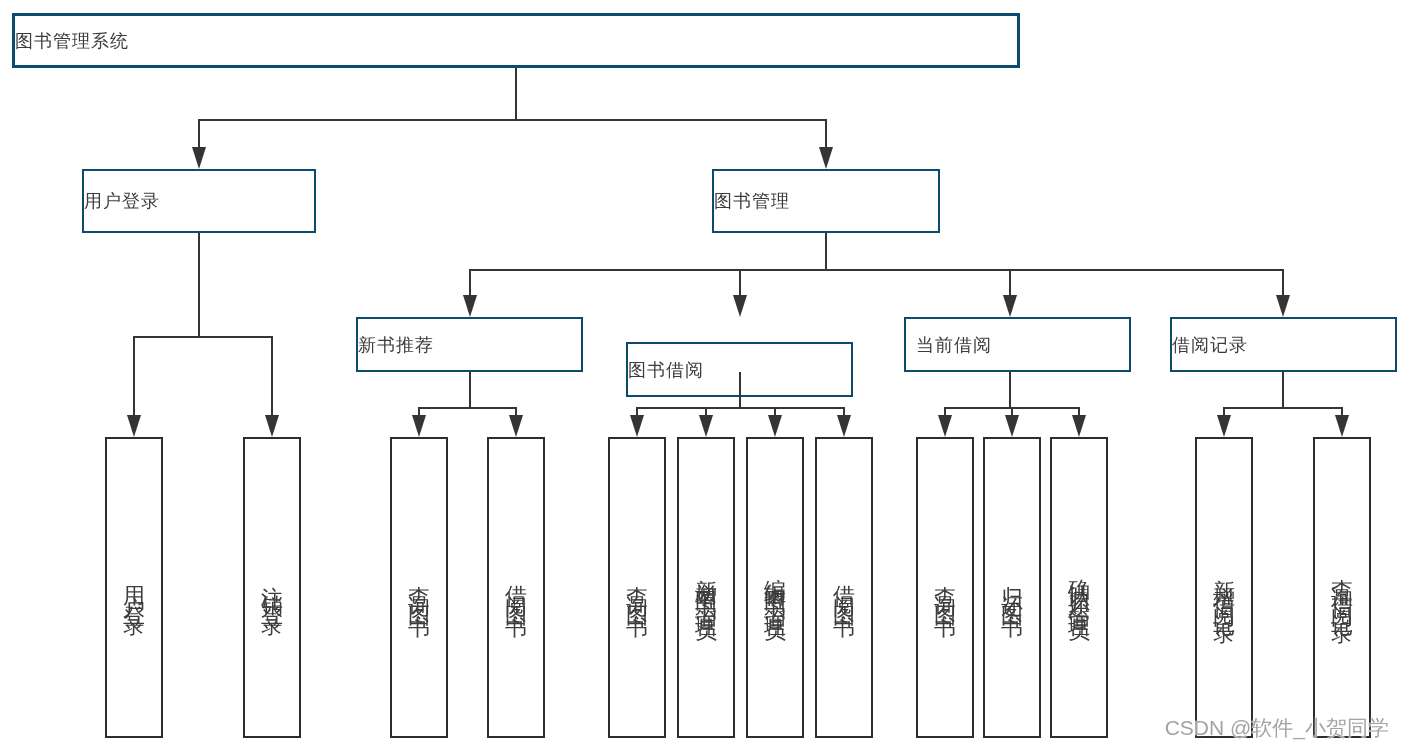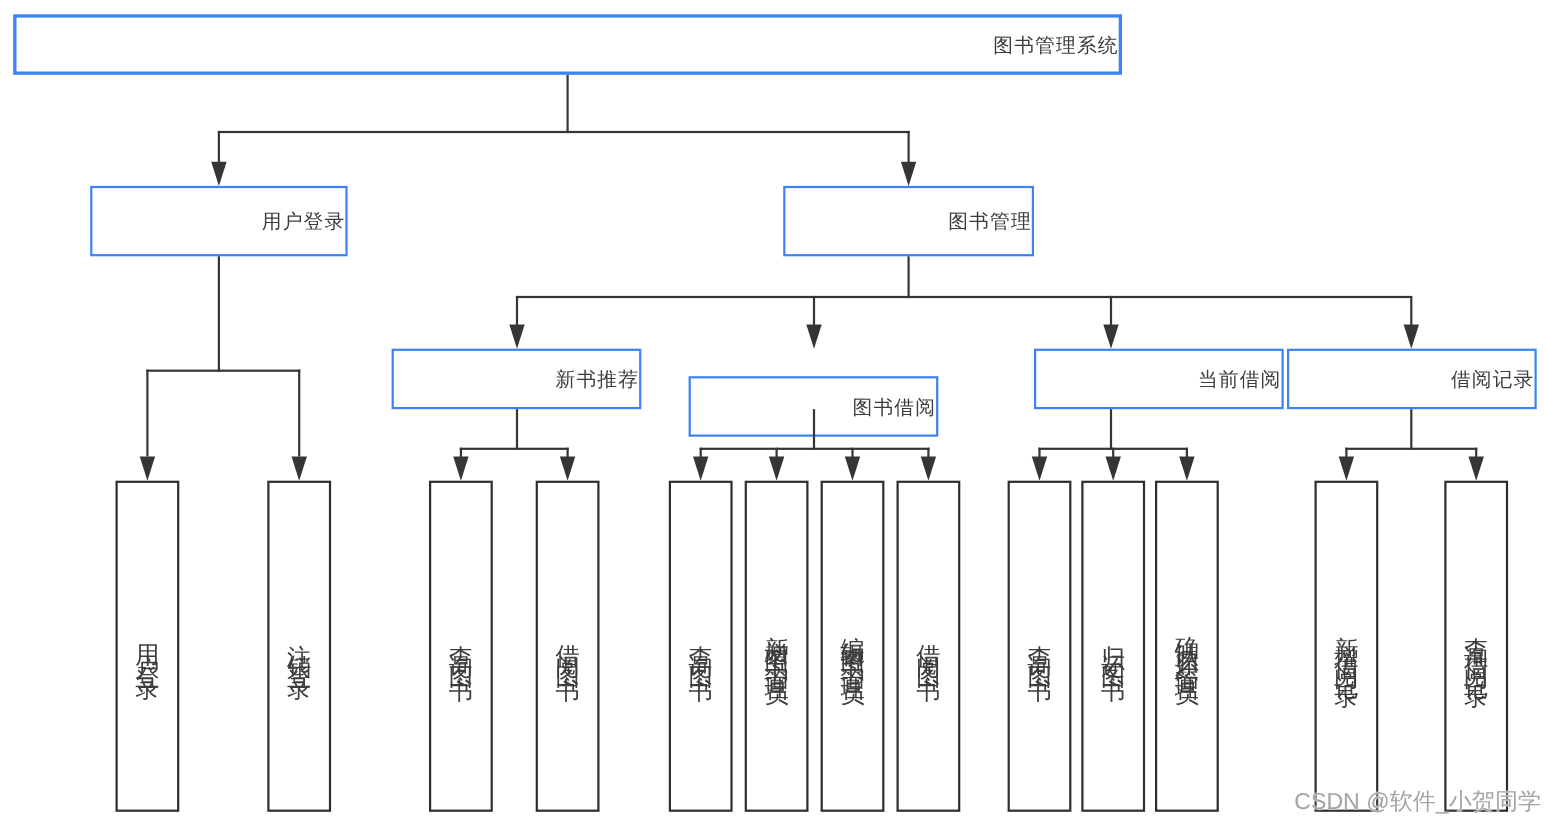--- a/index.html
+++ b/index.html
@@ -3,22 +3,22 @@
 <meta charset="utf-8">
 <style>
   * { margin:0; padding:0; box-sizing:border-box; }
   html,body { background:#ffffff; }
   .canvas {
     position:relative; width:1405px; height:747px; background:#ffffff;
     font-family:"Liberation Sans","DejaVu Sans",sans-serif; color:#3c3c3c;
     overflow:hidden;
   }
   .node {
-    position:absolute; border:2px solid #3b82f6; background:#ffffff;
-    display:flex; align-items:center; justify-content:flex-end;
+    position:absolute; border:2px solid #0c4a6e; background:#ffffff;
+    display:flex; align-items:center; justify-content:flex-start;
     font-size:18px; letter-spacing:1px; color:#3c3c3c;
   }
   .root { border-width:3px; }
   .vnode {
     position:absolute; border:2px solid #2d2d2d; background:#ffffff;
     display:flex; align-items:center; justify-content:center;
     width:58px; height:301px; top:437px;
   }
   .vnode span {
     writing-mode:vertical-rl; text-orientation:mixed;
@@ -29,21 +29,21 @@
   .v-long  span { letter-spacing:6px; }
   .hline, .vline { position:absolute; background:#353535; }
   .hline { height:2px; }
   .vline { width:2px; }
   .arrow {
     position:absolute; width:0; height:0;
     border-left:7px solid transparent; border-right:7px solid transparent;
     border-top:22px solid #353535;
   }
   .watermark {
-    position:absolute; right:4px; bottom:5px;
+    position:absolute; right:16px; bottom:5px;
     font-size:21px; color:#a3a3a3;
     text-shadow:0 0 2px #ffffff, 0 0 1px #ffffff;
     white-space:nowrap;
   }
 </style>
 </head>
 <body>
 
 <div class="canvas">
 
@@ -60,21 +60,21 @@
   </div>
 
   <div class="node" style="left:356px;top:317px;width:227px;height:55px;">
     <span>新书推荐</span>
   </div>
 
   <div class="node" style="left:626px;top:317px;width:227px;height:55px;margin-top:25px;">
     <span>图书借阅</span>
   </div>
 
-  <div class="node" style="left:940px;top:317px;width:227px;height:55px;">
+  <div class="node" style="left:904px;top:317px;width:227px;height:55px;padding-left:10px;">
     <span>当前借阅</span>
   </div>
 
   <div class="node" style="left:1170px;top:317px;width:227px;height:55px;">
     <span>借阅记录</span>
   </div>
 
   <div class="vnode v-short" style="left:105px;">
     <span>用户登录</span>
   </div>

